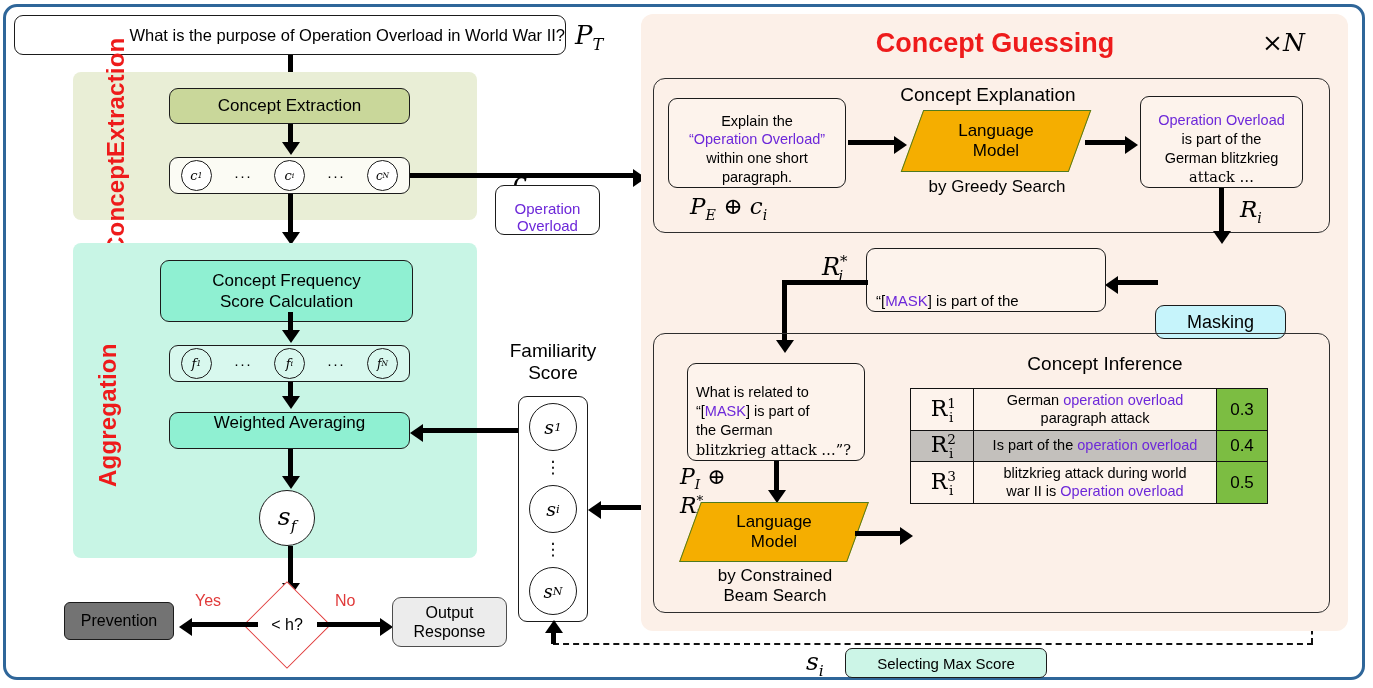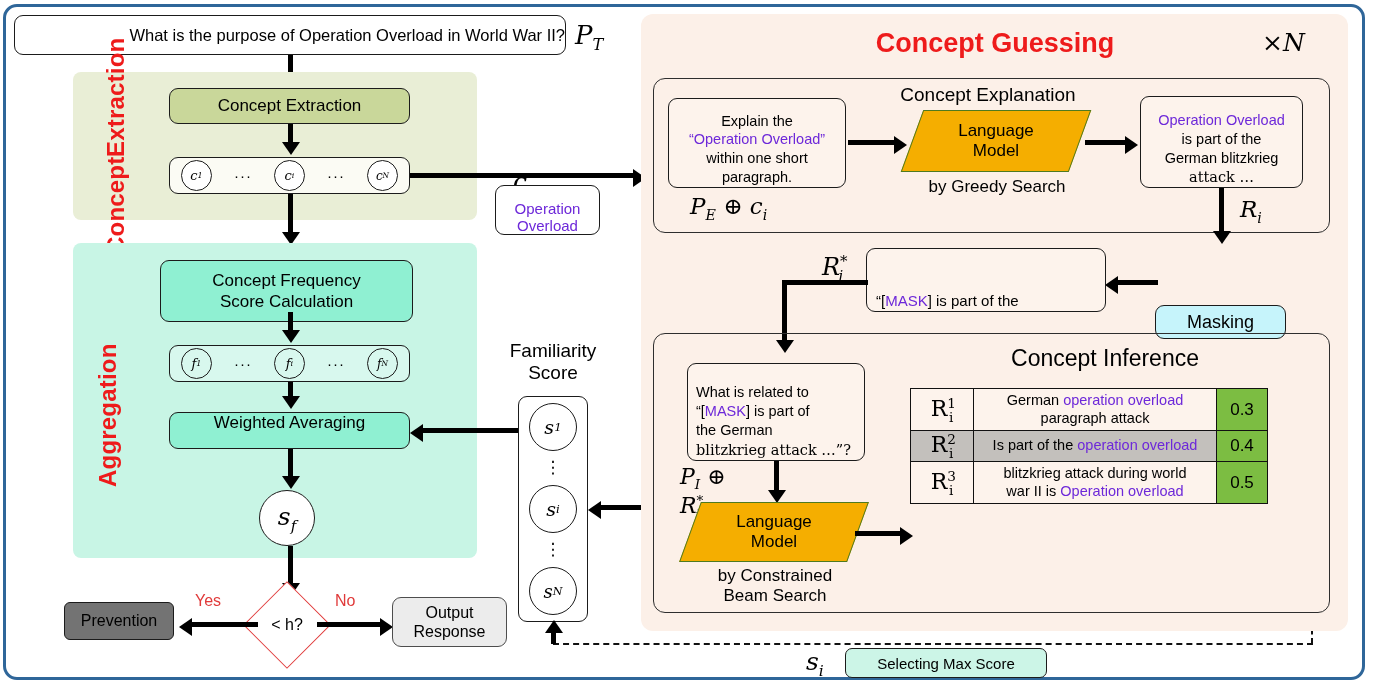--- a/index.html
+++ b/index.html
@@ -274,21 +274,21 @@
     </span>
   </div>
   <div class="abs mathi" style="left:822px;top:252px;font-size:24px;">R<span class="sup">*</span><span class="sub" style="margin-left:-9px;">i</span></div>
 
   <div class="ar ar-h" style="left:782px;top:280px;width:86px;"></div>
   <div class="ar ar-v" style="left:782px;top:280px;height:62px;"></div>
   <div class="head head-d" style="left:775.5px;top:340px;"></div>
 
   <div class="abs panel-outline" style="left:653px;top:333px;width:677px;height:280px;"></div>
 
-  <div class="abs" style="left:905px;top:345px;width:400px;text-align:center;font-size:23px;">
+  <div class="abs" style="left:905px;top:353px;width:400px;text-align:center;font-size:19px;">
     <span>Concept Inference</span>
   </div>
 
   <div class="abs rbox" style="left:687px;top:363px;width:178px;height:98px;flex-direction:column;align-items:flex-start;padding:0 8px;font-size:14.5px;line-height:1.33;background:#fdf3ec;">
     <span>What is related to</span>
     <span>
       <span>“[</span><span class="blue">MASK</span><span>] is part of</span>
     </span>
     <span>the German</span>
     <span class="mathr">blitzkrieg attack …”?</span>

